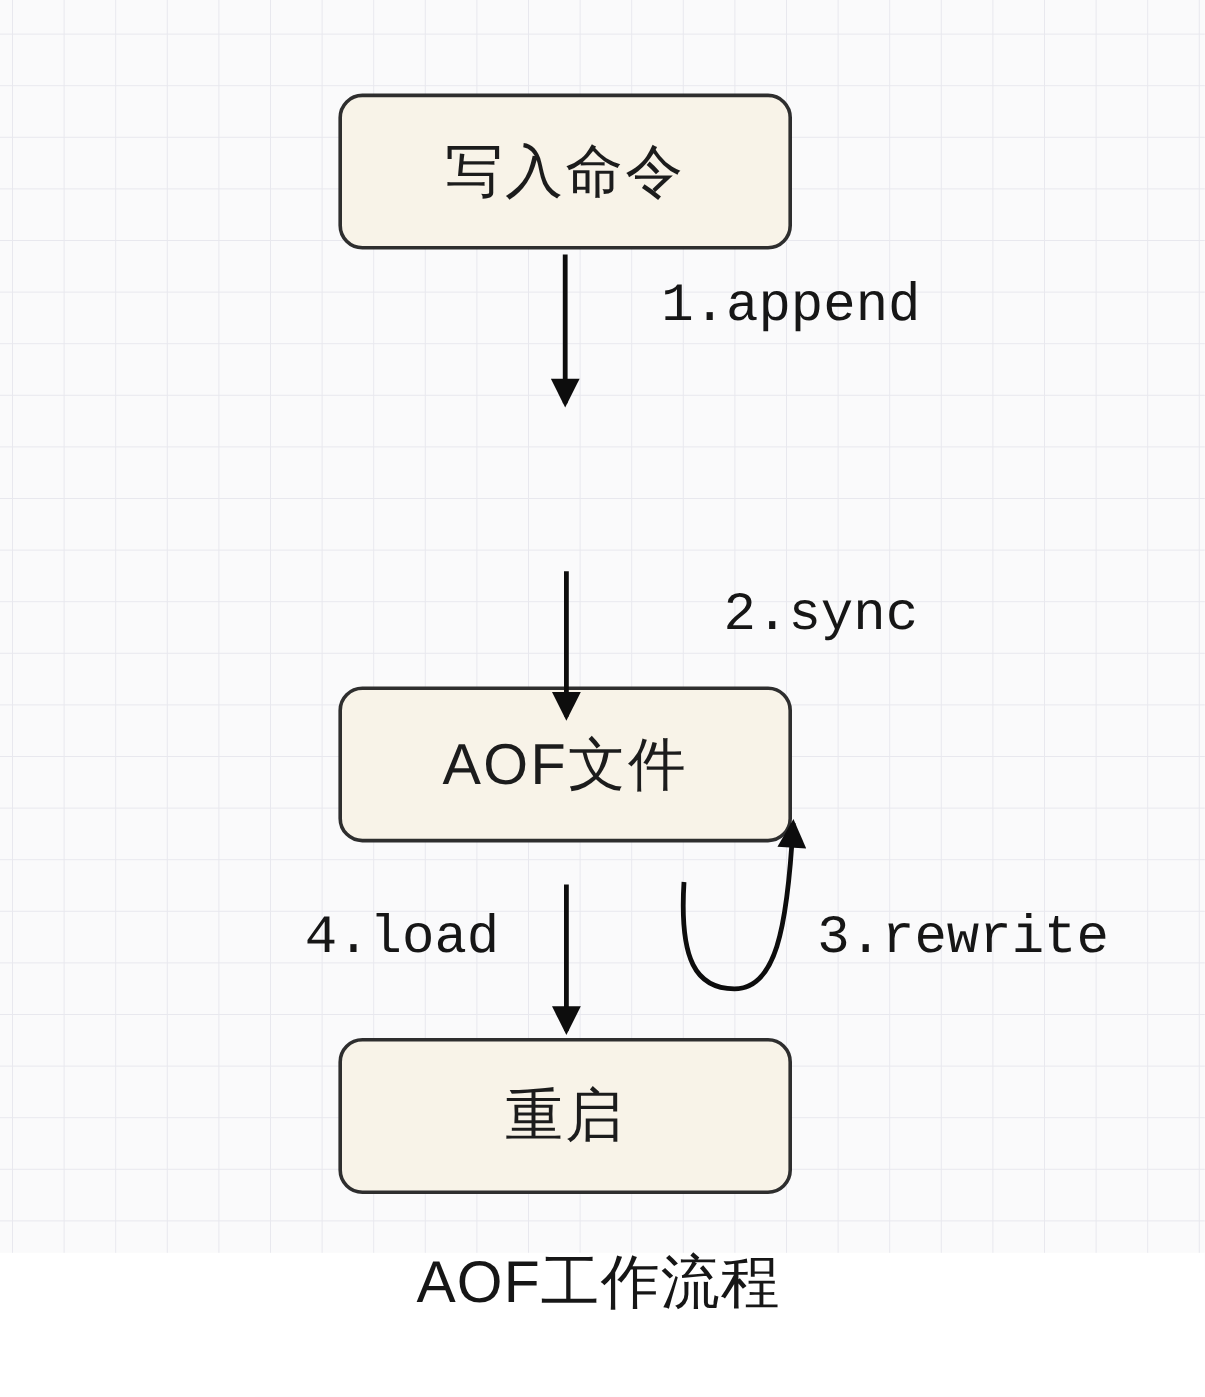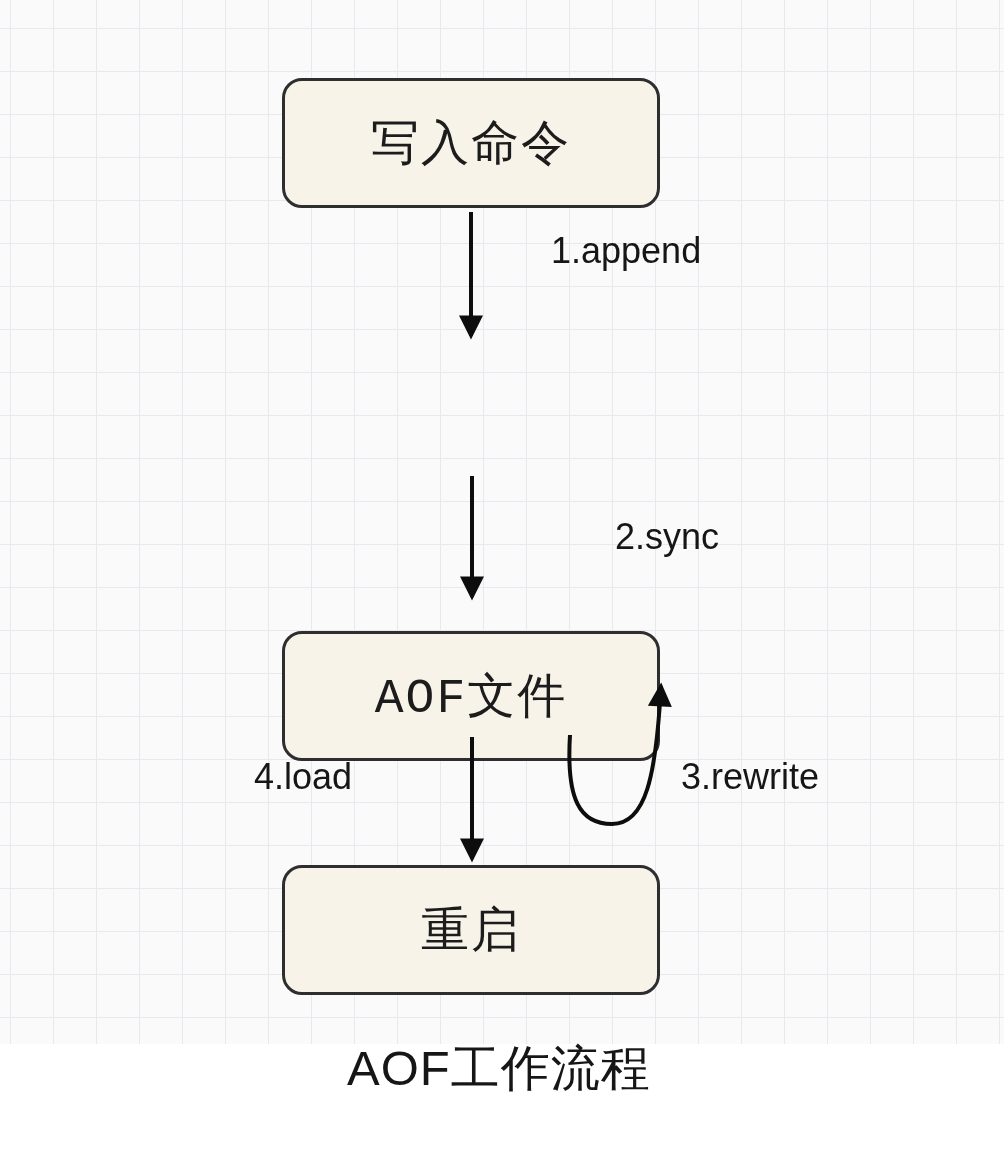--- a/index.html
+++ b/index.html
@@ -34,32 +34,33 @@
     border-radius: 20px;
     display: flex;
     align-items: center;
     justify-content: center;
     font-size: 48px;
     color: #1c1c1c;
     letter-spacing: 2px;
   }
   #node-write-command { top: 78px; }
   #node-aof-buffer    { top: 342px; }
-  #node-aof-file      { top: 631px; font-family: Liberation Mono, monospace; }
+  #node-aof-file      { top: 572px; }
   #node-restart       { top: 865px; }
 
   .edge-label {
     position: absolute;
-    font-size: 36px;
+    font-size: 45px;
     color: #161616;
     white-space: nowrap;
     line-height: 1.1;
+    font-family: Liberation Mono, monospace;
   }
   #label-append  { left: 551px; top: 231px; }
-  #label-sync    { left: 603px; top: 517px; margin-left: 12px; }
+  #label-sync    { left: 603px; top: 488px; }
   #label-load    { left: 254px; top: 757px; }
   #label-rewrite { left: 681px; top: 757px; }
 
   .caption {
     position: absolute;
     left: 347px;
     top: 1036px;
     font-size: 49px;
     color: #161616;
     letter-spacing: 1px;

